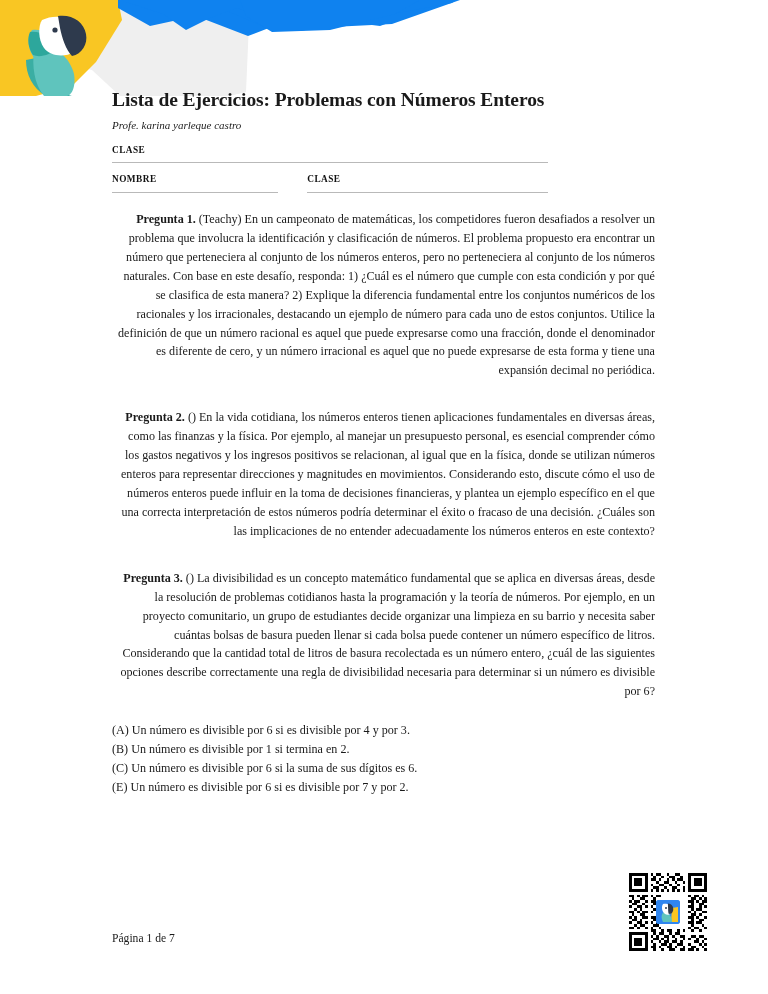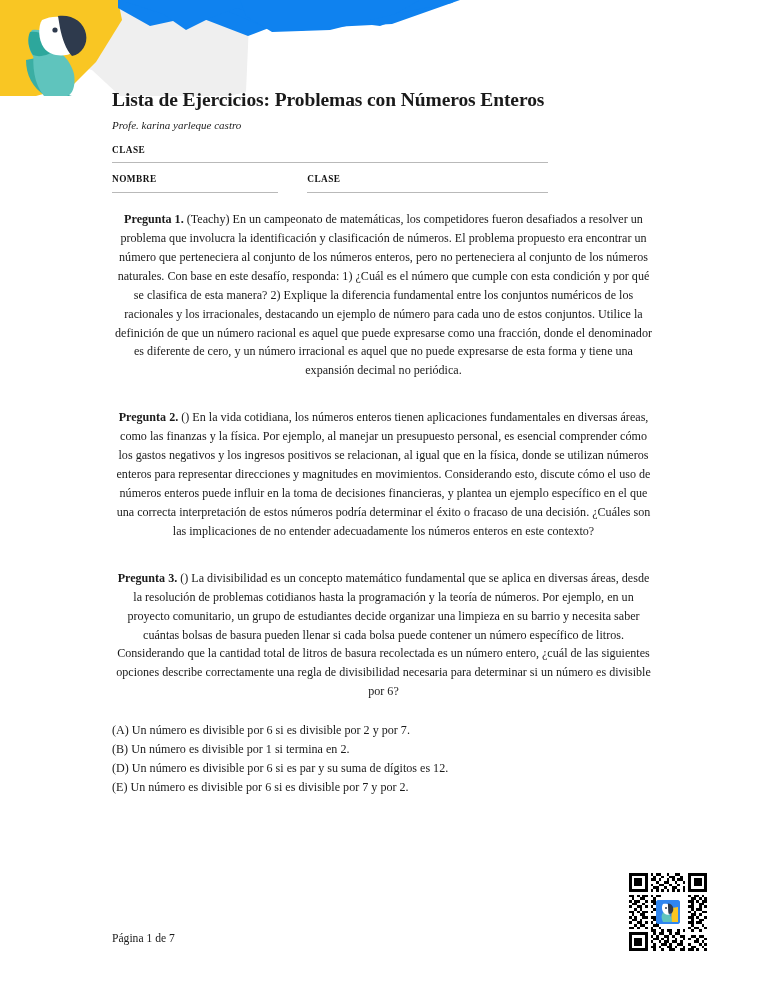--- a/index.html
+++ b/index.html
@@ -77,21 +77,21 @@
 
   
   .content {
     position: absolute;
     left: 112px; top: 210px;
     width: 543px;
   }
   .question {
     font-size: 12.1px;
     line-height: 1.565;
-    text-align: center;
+    text-align: right;
     margin: 0 0 28px 0;
   }
   .question:last-of-type { margin-bottom: 0; font-family: Liberation Serif, serif; }
   .q-label { font-weight: bold; }
   .options {
     margin-top: 20px;
     font-size: 12.1px;
     line-height: 1.565;
   }
   .option { white-space: nowrap; }
@@ -174,23 +174,23 @@
 
   <div class="content">
 
     <p class="question"><span class="q-label">Pregunta 1.</span><span> (Teachy) En un campeonato de matemáticas, los competidores fueron desafiados a resolver un problema que involucra la identificación y clasificación de números. El problema propuesto era encontrar un número que perteneciera al conjunto de los números enteros, pero no perteneciera al conjunto de los números naturales. Con base en este desafío, responda: 1) ¿Cuál es el número que cumple con esta condición y por qué se clasifica de esta manera? 2) Explique la diferencia fundamental entre los conjuntos numéricos de los racionales y los irracionales, destacando un ejemplo de número para cada uno de estos conjuntos. Utilice la definición de que un número racional es aquel que puede expresarse como una fracción, donde el denominador es diferente de cero, y un número irracional es aquel que no puede expresarse de esta forma y tiene una expansión decimal no periódica.</span></p>
 
     <p class="question"><span class="q-label">Pregunta 2.</span><span> () En la vida cotidiana, los números enteros tienen aplicaciones fundamentales en diversas áreas, como las finanzas y la física. Por ejemplo, al manejar un presupuesto personal, es esencial comprender cómo los gastos negativos y los ingresos positivos se relacionan, al igual que en la física, donde se utilizan números enteros para representar direcciones y magnitudes en movimientos. Considerando esto, discute cómo el uso de números enteros puede influir en la toma de decisiones financieras, y plantea un ejemplo específico en el que una correcta interpretación de estos números podría determinar el éxito o fracaso de una decisión. ¿Cuáles son las implicaciones de no entender adecuadamente los números enteros en este contexto?</span></p>
 
     <p class="question"><span class="q-label">Pregunta 3.</span><span> () La divisibilidad es un concepto matemático fundamental que se aplica en diversas áreas, desde la resolución de problemas cotidianos hasta la programación y la teoría de números. Por ejemplo, en un proyecto comunitario, un grupo de estudiantes decide organizar una limpieza en su barrio y necesita saber cuántas bolsas de basura pueden llenar si cada bolsa puede contener un número específico de litros. Considerando que la cantidad total de litros de basura recolectada es un número entero, ¿cuál de las siguientes opciones describe correctamente una regla de divisibilidad necesaria para determinar si un número es divisible por 6?</span></p>
 
     <div class="options">
-      <div class="option">(A) Un número es divisible por 6 si es divisible por 2 y por 7.</div>
+      <div class="option">(A) Un número es divisible por 6 si es divisible por 4 y por 3.</div>
       <div class="option">(B) Un número es divisible por 1 si termina en 2.</div>
-      <div class="option">(D) Un número es divisible por 6 si es par y su suma de dígitos es 12.</div>
+      <div class="option">(C) Un número es divisible por 6 si la suma de sus dígitos es 6.</div>
       <div class="option">(E) Un número es divisible por 6 si es divisible por 7 y por 2.</div>
     </div>
   </div>
 
   <div class="footer-page">Página 1 de 7</div>
 
   <div class="qr-wrap">
     <svg width="78" height="78" viewBox="0 0 29 29" shape-rendering="crispEdges" xmlns="http://www.w3.org/2000/svg">
       <rect width="29" height="29" fill="#ffffff"></rect>
       <g fill="#000000">

